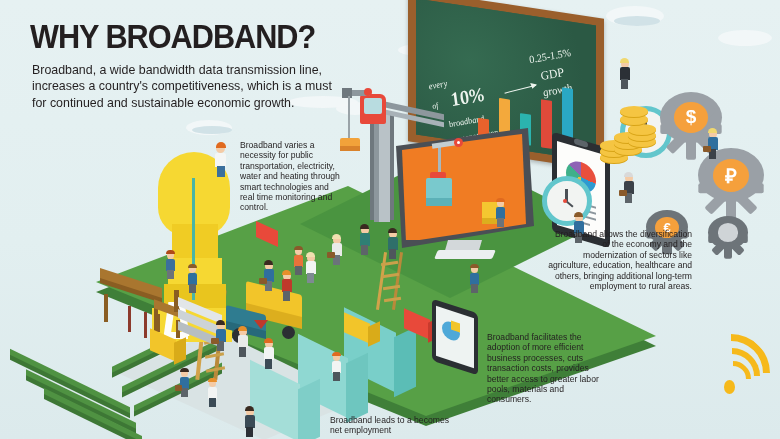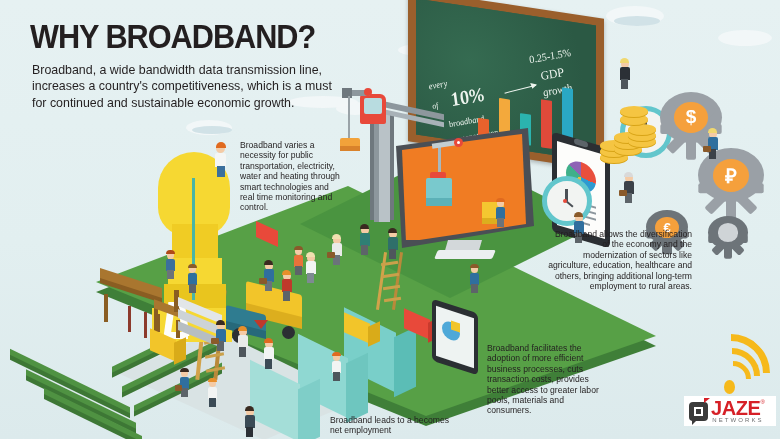--- a/index.html
+++ b/index.html
@@ -593,38 +593,25 @@
       </div>
     </div>
 
 
 
   <div class="callout" style="left:240px;top:140px;width:100px;">Broadband varies a necessity for public transportation, electricity, water and heating through smart technologies and real time monitoring and control.</div>
 
 
   <div class="callout r" style="left:546px;top:229px;width:146px;">Broadband allows the diversification of the economy and the modernization of sectors like agriculture, education, healthcare and others, bringing additional long-term employment to rural areas.</div>
 
-  <div class="callout" style="left:487px;top:343px;width:120px;">Broadband facilitates the adoption of more efficient business processes, cuts transaction costs, provides better access to greater labor pools, materials and consumers.</div>
+  <div class="callout" style="left:487px;top:332px;width:120px;">Broadband facilitates the adoption of more efficient business processes, cuts transaction costs, provides better access to greater labor pools, materials and consumers.</div>
 
   <div class="callout" style="left:330px;top:415px;width:120px;">Broadband leads to a becomes net employment</div>
 
   <div style="position:absolute;left:686px;top:334px;width:86px;height:66px;">
     <div class="wifi-arc" style="left:6px;top:0px;width:64px;height:64px;transform:rotate(45deg);border-width:7px;"></div>
     <div class="wifi-arc" style="left:18px;top:14px;width:44px;height:44px;transform:rotate(45deg);border-width:6px;"></div>
     <div class="wifi-arc" style="left:29px;top:27px;width:26px;height:26px;transform:rotate(45deg);border-width:5px;"></div>
     <div class="abs" style="left:38px;top:46px;width:11px;height:14px;border-radius:50%;background:#f6b91b;"></div>
   </div>
 
-  <div class="logo-box">
-    <span class="logo-bubble">
-      <i></i>
-      <span class="logo-flag"></span>
-    </span>
-    <span style="display:flex;flex-direction:column;margin-left:3px;">
-      <span style="display:flex;align-items:flex-start;">
-        <span class="logo-word">JAZE</span>
-        <span class="logo-reg">®</span>
-      </span>
-      <span class="logo-sub">NETWORKS</span>
-    </span>
-  </div>
 
 </div>
 
 </body></html>

